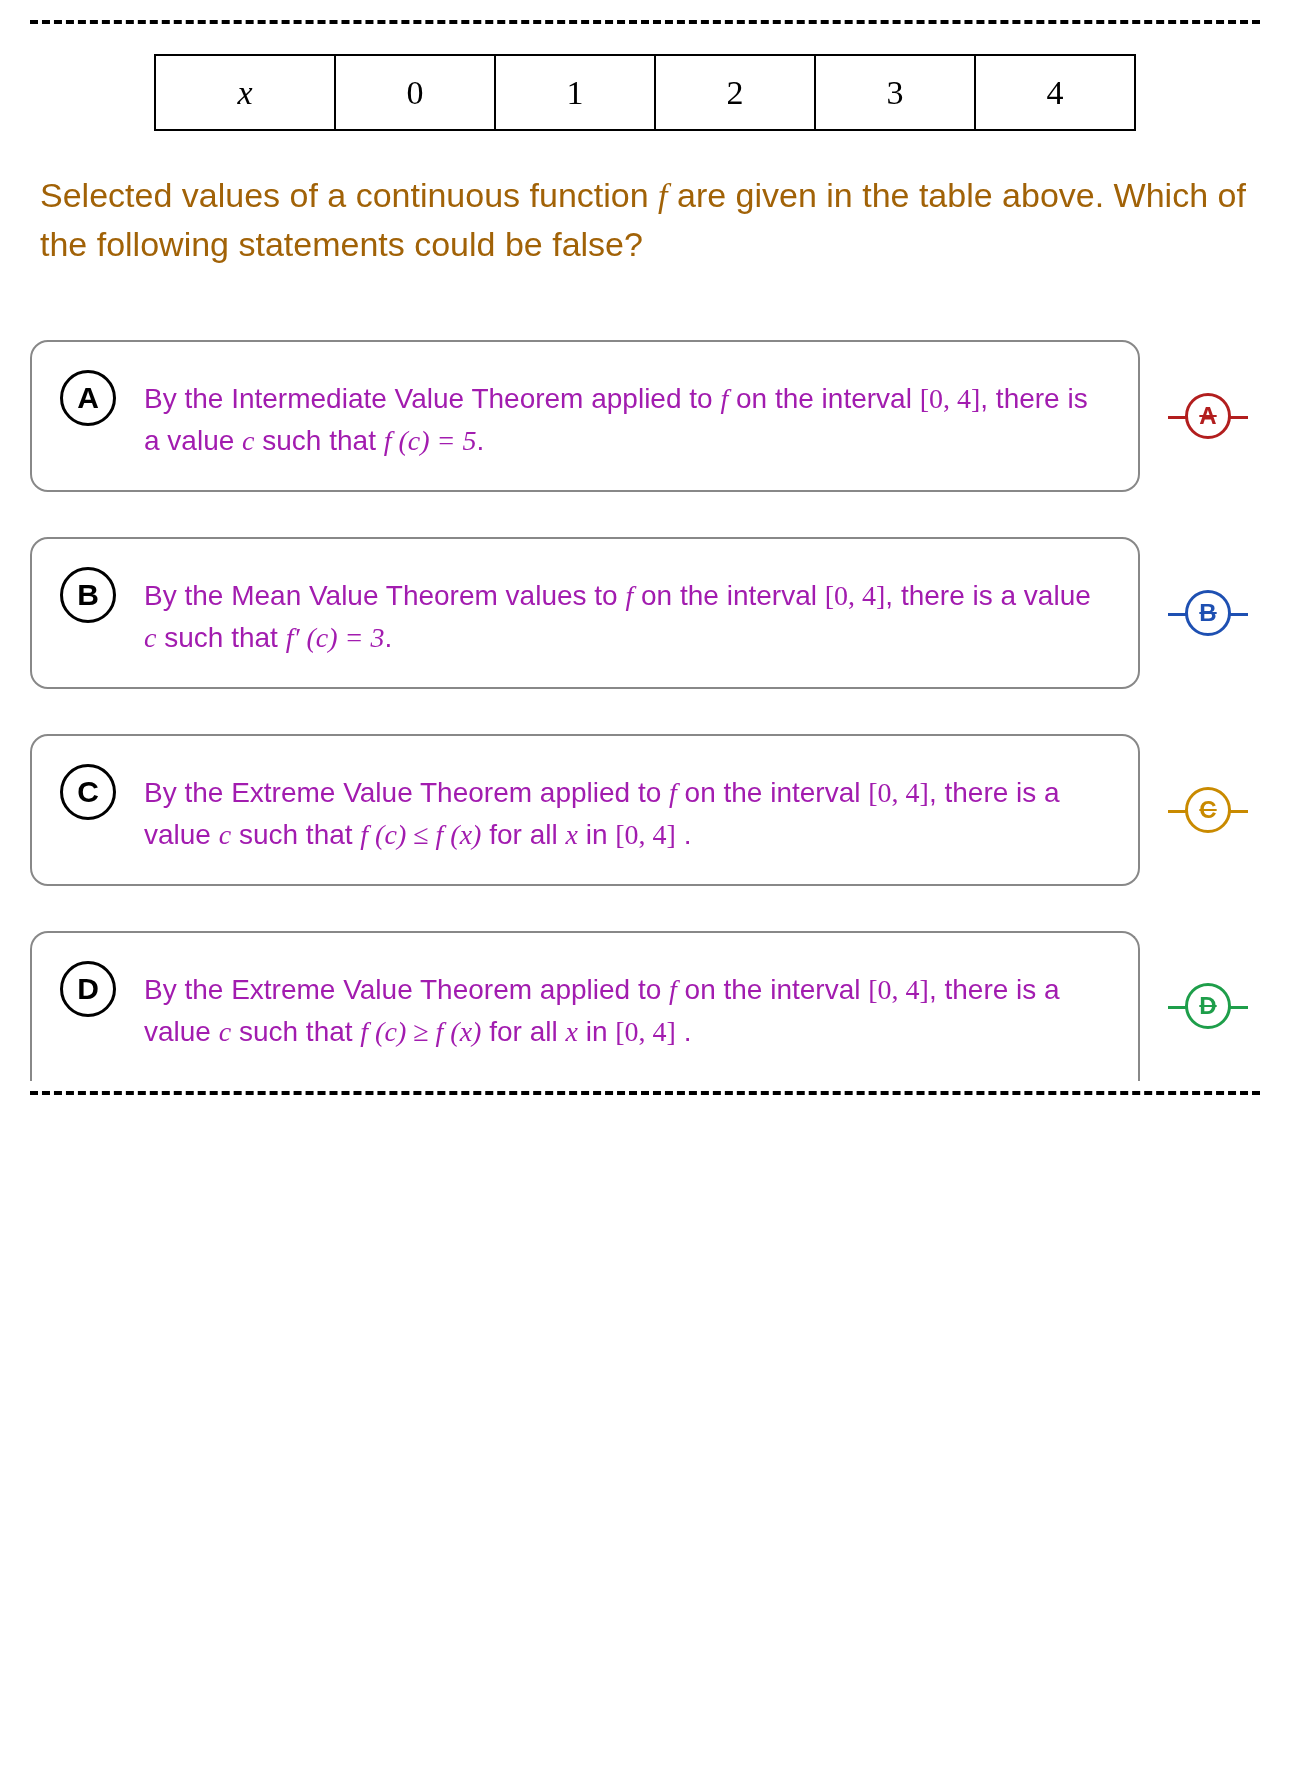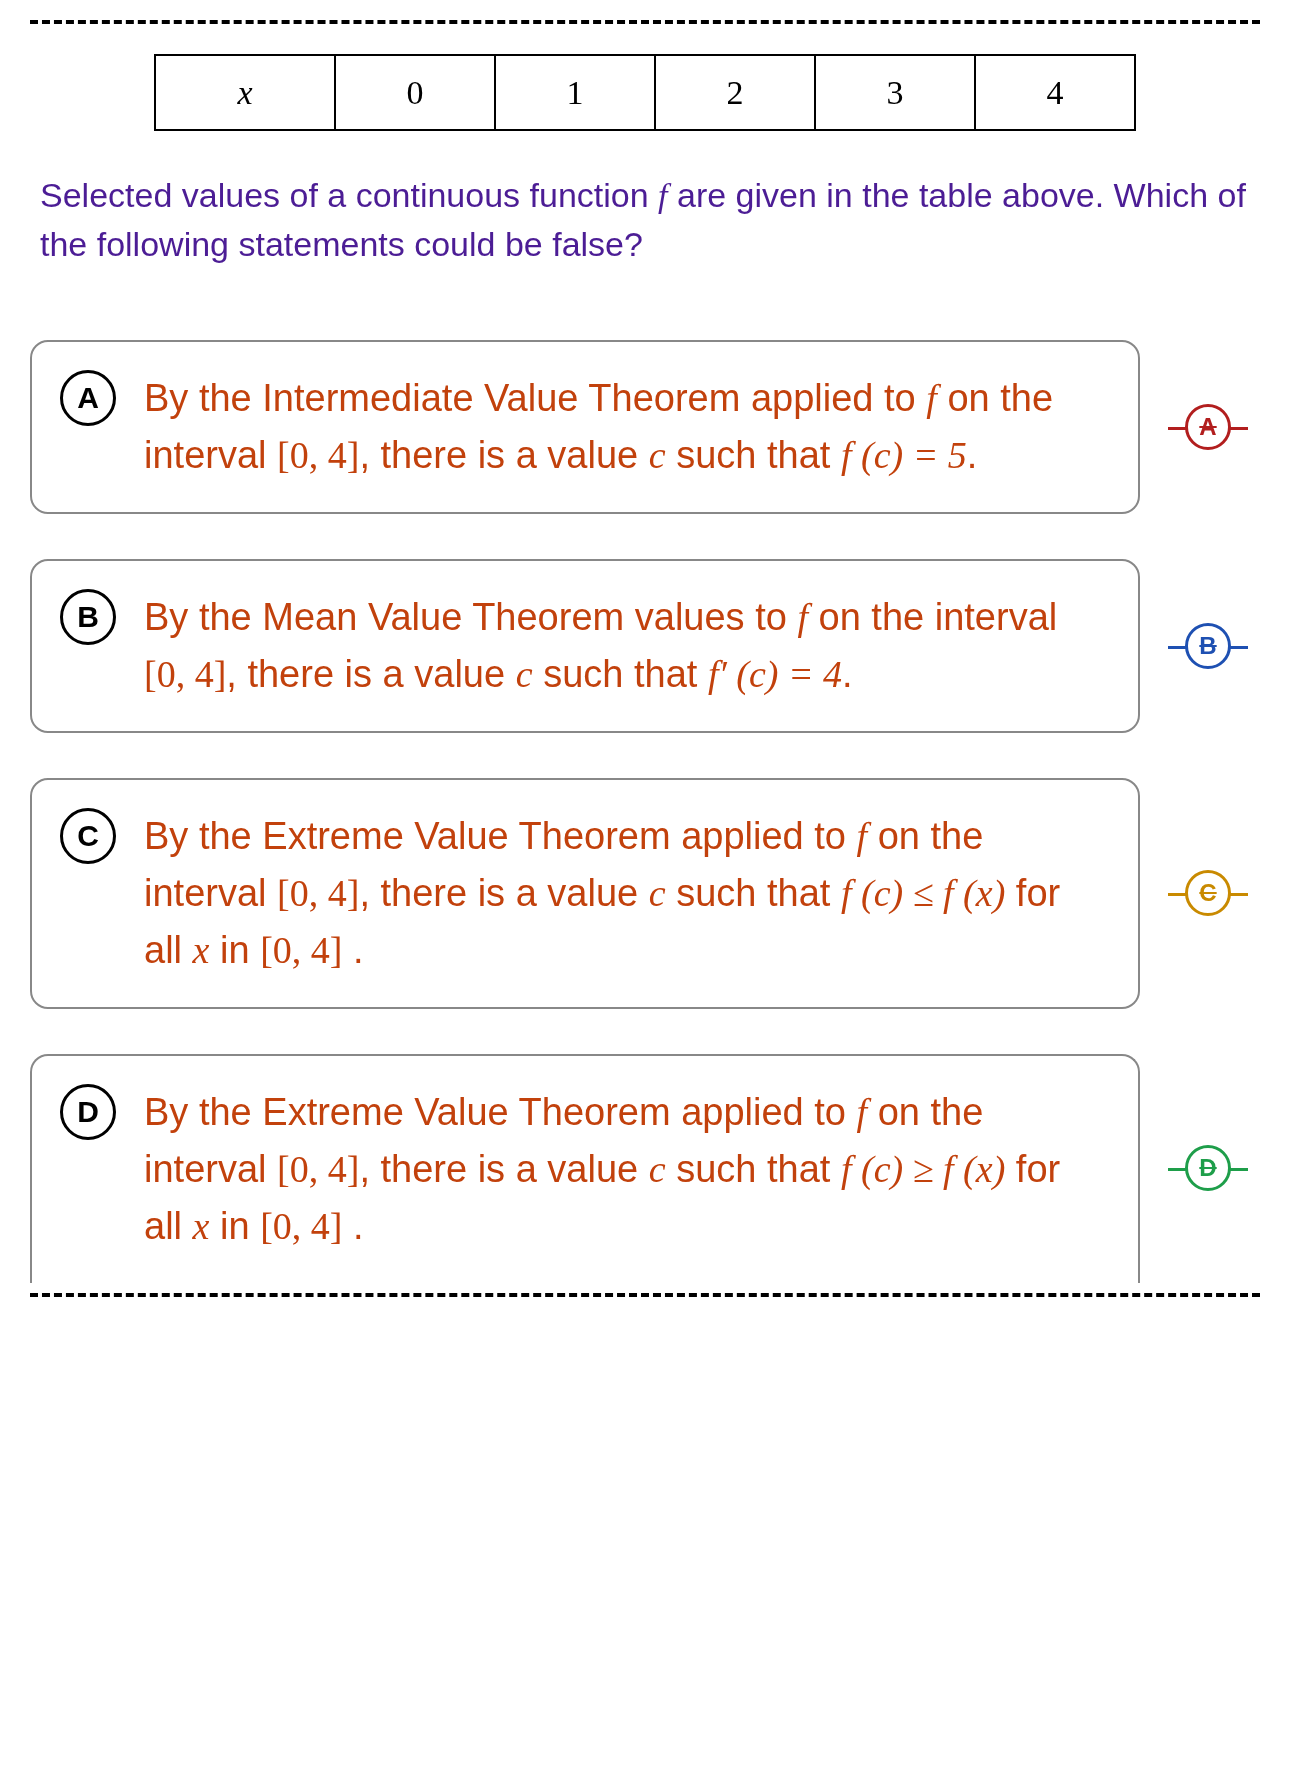--- a/index.html
+++ b/index.html
@@ -34,21 +34,21 @@
     width: 160px;
     height: 75px;
     text-align: center;
     vertical-align: middle;
     font-size: 34px;
     font-family: "Times New Roman", serif;
   }
   .prompt {
     font-size: 34px;
     line-height: 1.45;
-    color: #4c1d95;
+    color: #a16207;
     margin: 0 10px 70px 10px;
     font-family: Arial, Helvetica, sans-serif;
   }
   .choice-row {
     display: flex;
     align-items: center;
     gap: 40px;
     margin-bottom: 45px;
   }
   .choice {
@@ -68,24 +68,25 @@
     border: 3px solid #000;
     border-radius: 50%;
     display: flex;
     align-items: center;
     justify-content: center;
     font-size: 30px;
     font-weight: bold;
     font-family: Arial, Helvetica, sans-serif;
   }
   .choice-text {
-    font-size: 38px;
+    font-size: 28px;
     line-height: 1.5;
     font-family: Arial, Helvetica, sans-serif;
-    color: #c2410c;
+    color: #a21caf;
+    margin-top: 8px;
   }
   .math {
     font-family: "Times New Roman", serif;
     font-style: italic;
   }
   .mathup {
     font-family: "Times New Roman", serif;
     font-style: normal;
   }
   .side-badge {
@@ -164,21 +165,21 @@
       <div class="ring">
           <span class="strike">A</span>
         </div>
     </div>
   </div>
 
   <div class="choice-row">
     <div class="choice">
       <div class="choice-letter">B</div>
       <div class="choice-text">
-        <span>By the Mean Value Theorem values to </span><span class="math">f</span><span> on the interval </span><span class="mathup">[0, 4]</span><span>, there is a value </span><span class="math">c</span><span> such that </span><span class="math">f′ (c) = 4</span><span>.</span>
+        <span>By the Mean Value Theorem values to </span><span class="math">f</span><span> on the interval </span><span class="mathup">[0, 4]</span><span>, there is a value </span><span class="math">c</span><span> such that </span><span class="math">f′ (c) = 3</span><span>.</span>
       </div>
     </div>
     <div class="side-badge badge-b">
       <div class="ring">
           <span class="strike">B</span>
         </div>
     </div>
   </div>
 
   <div class="choice-row">

